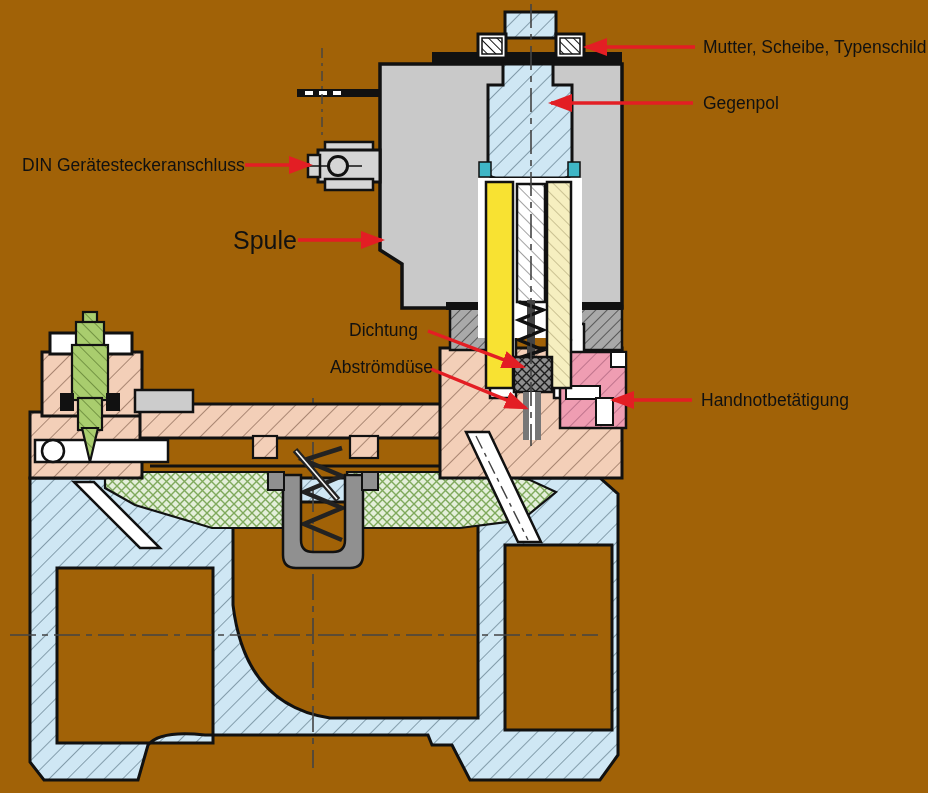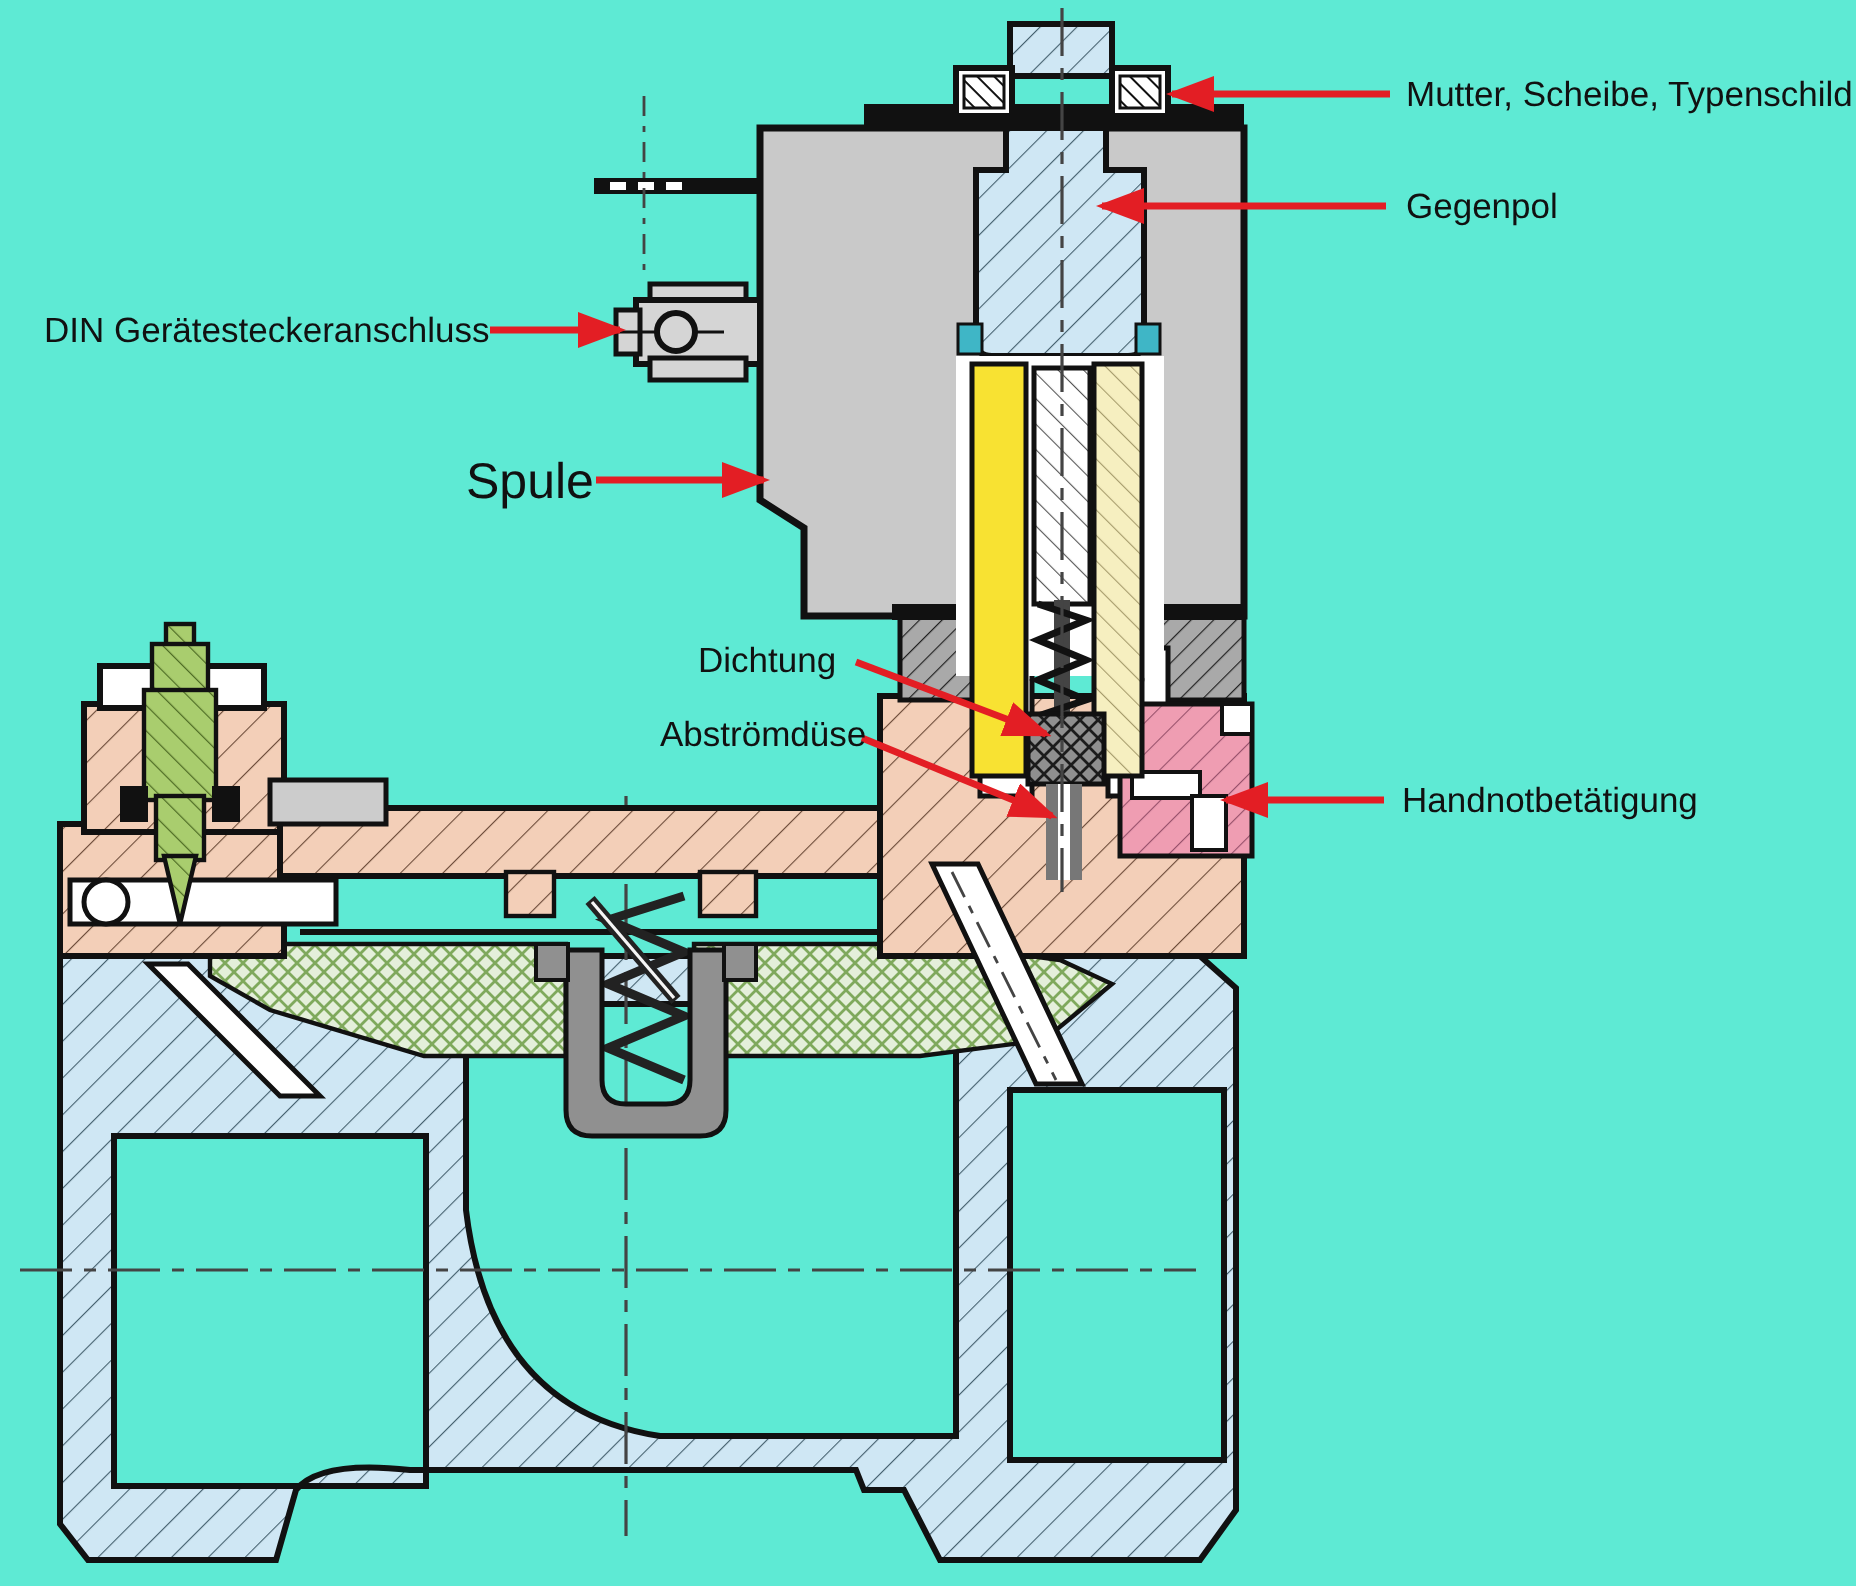--- a/index.html
+++ b/index.html
@@ -1,16 +1,16 @@
 <!DOCTYPE html>
 <html><head>
 <meta charset="utf-8">
 <style>
   html,body{margin:0;padding:0;background:#ffffff;}
-  #stage{position:relative;width:928px;height:793px;background:#5eead4;overflow:hidden;
+  #stage{position:relative;width:928px;height:793px;background:#a16207;overflow:hidden;
          font-family:"Liberation Sans", sans-serif;}
   svg{display:block;}
   text{font-family:"Liberation Sans", sans-serif;fill:#111111;}
   .lbl{font-size:17.5px;}
   .lbl-big{font-size:25px;}
 </style>
 </head>
 <body>
 
 <div id="stage">

